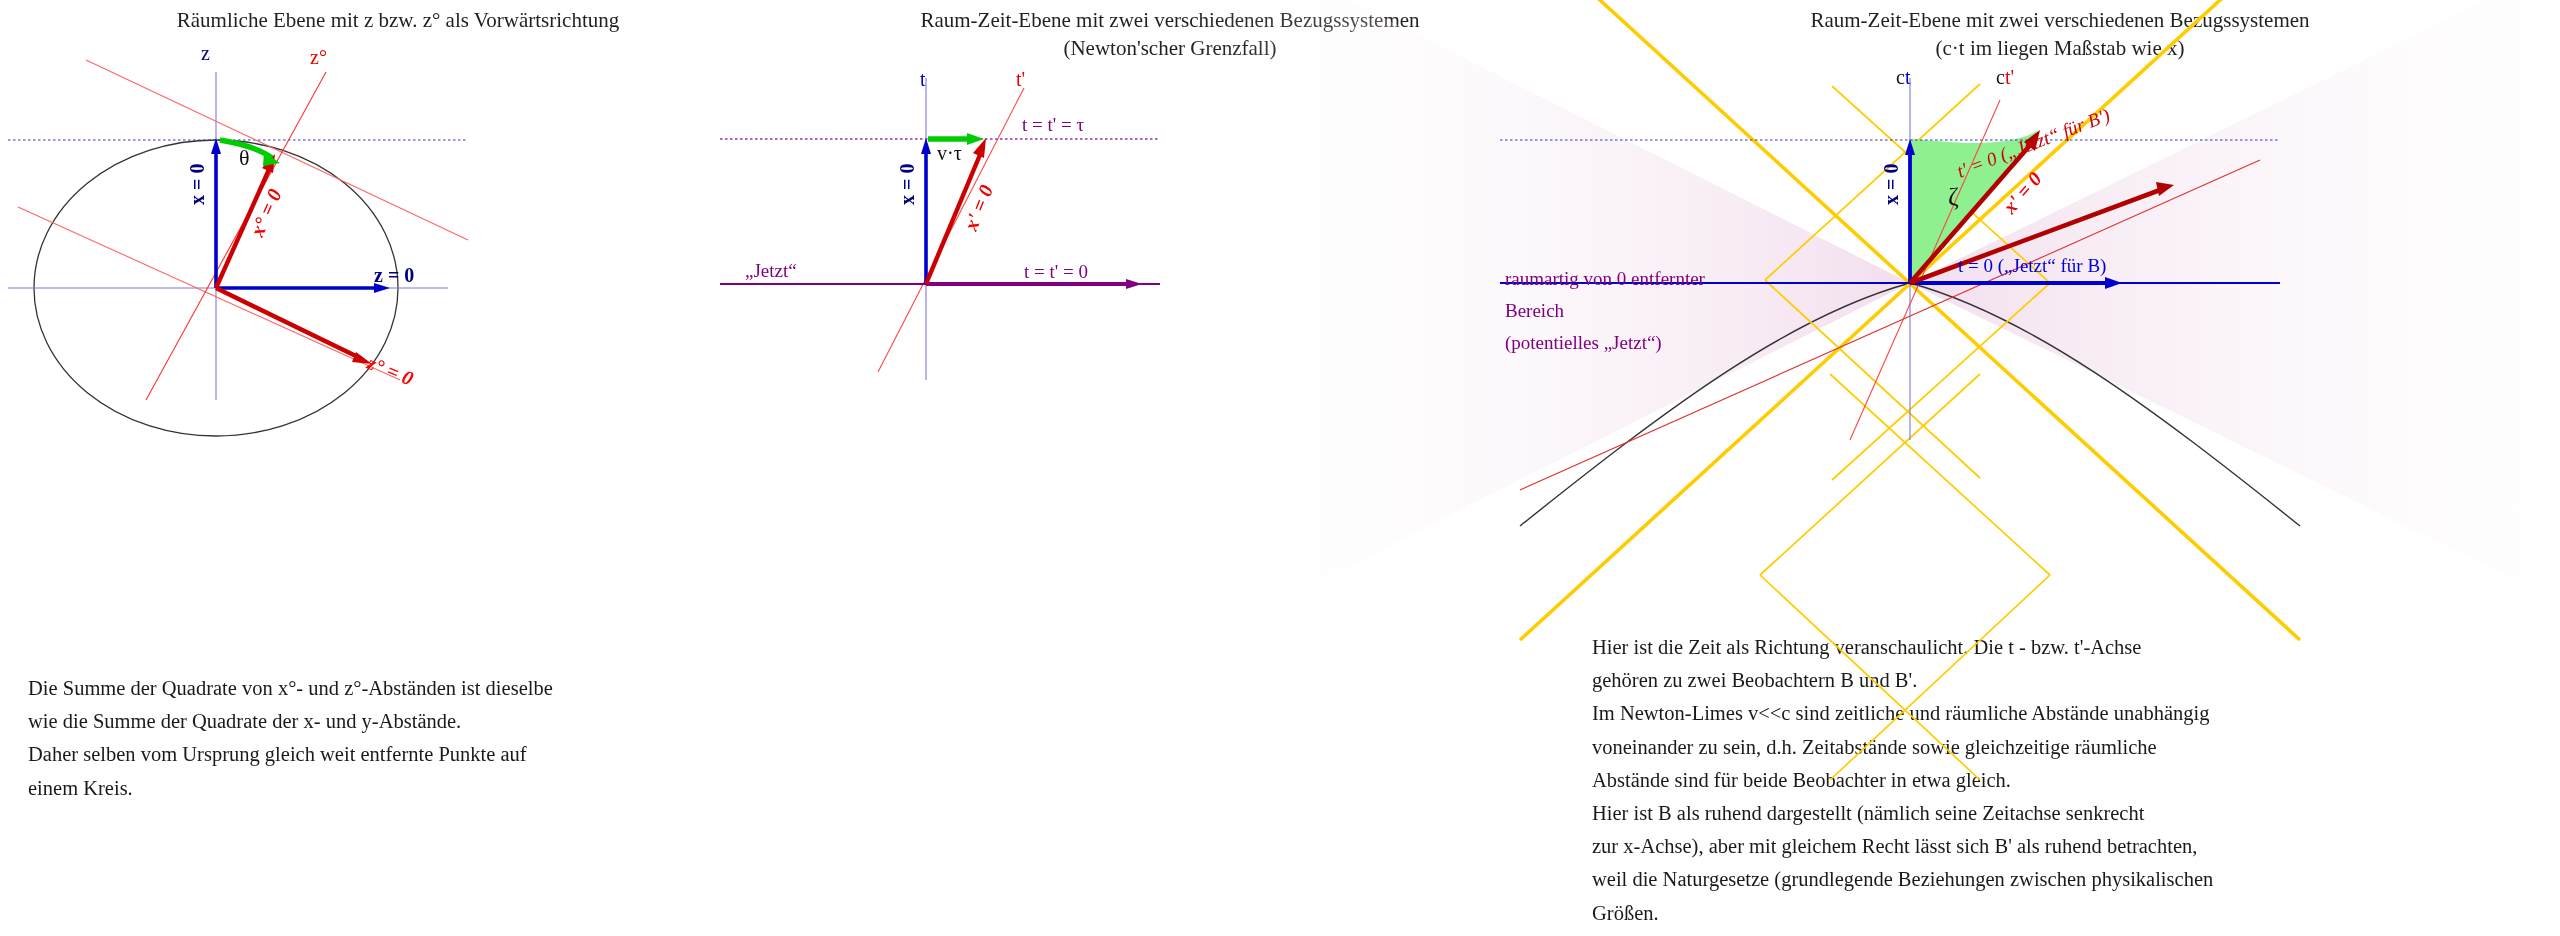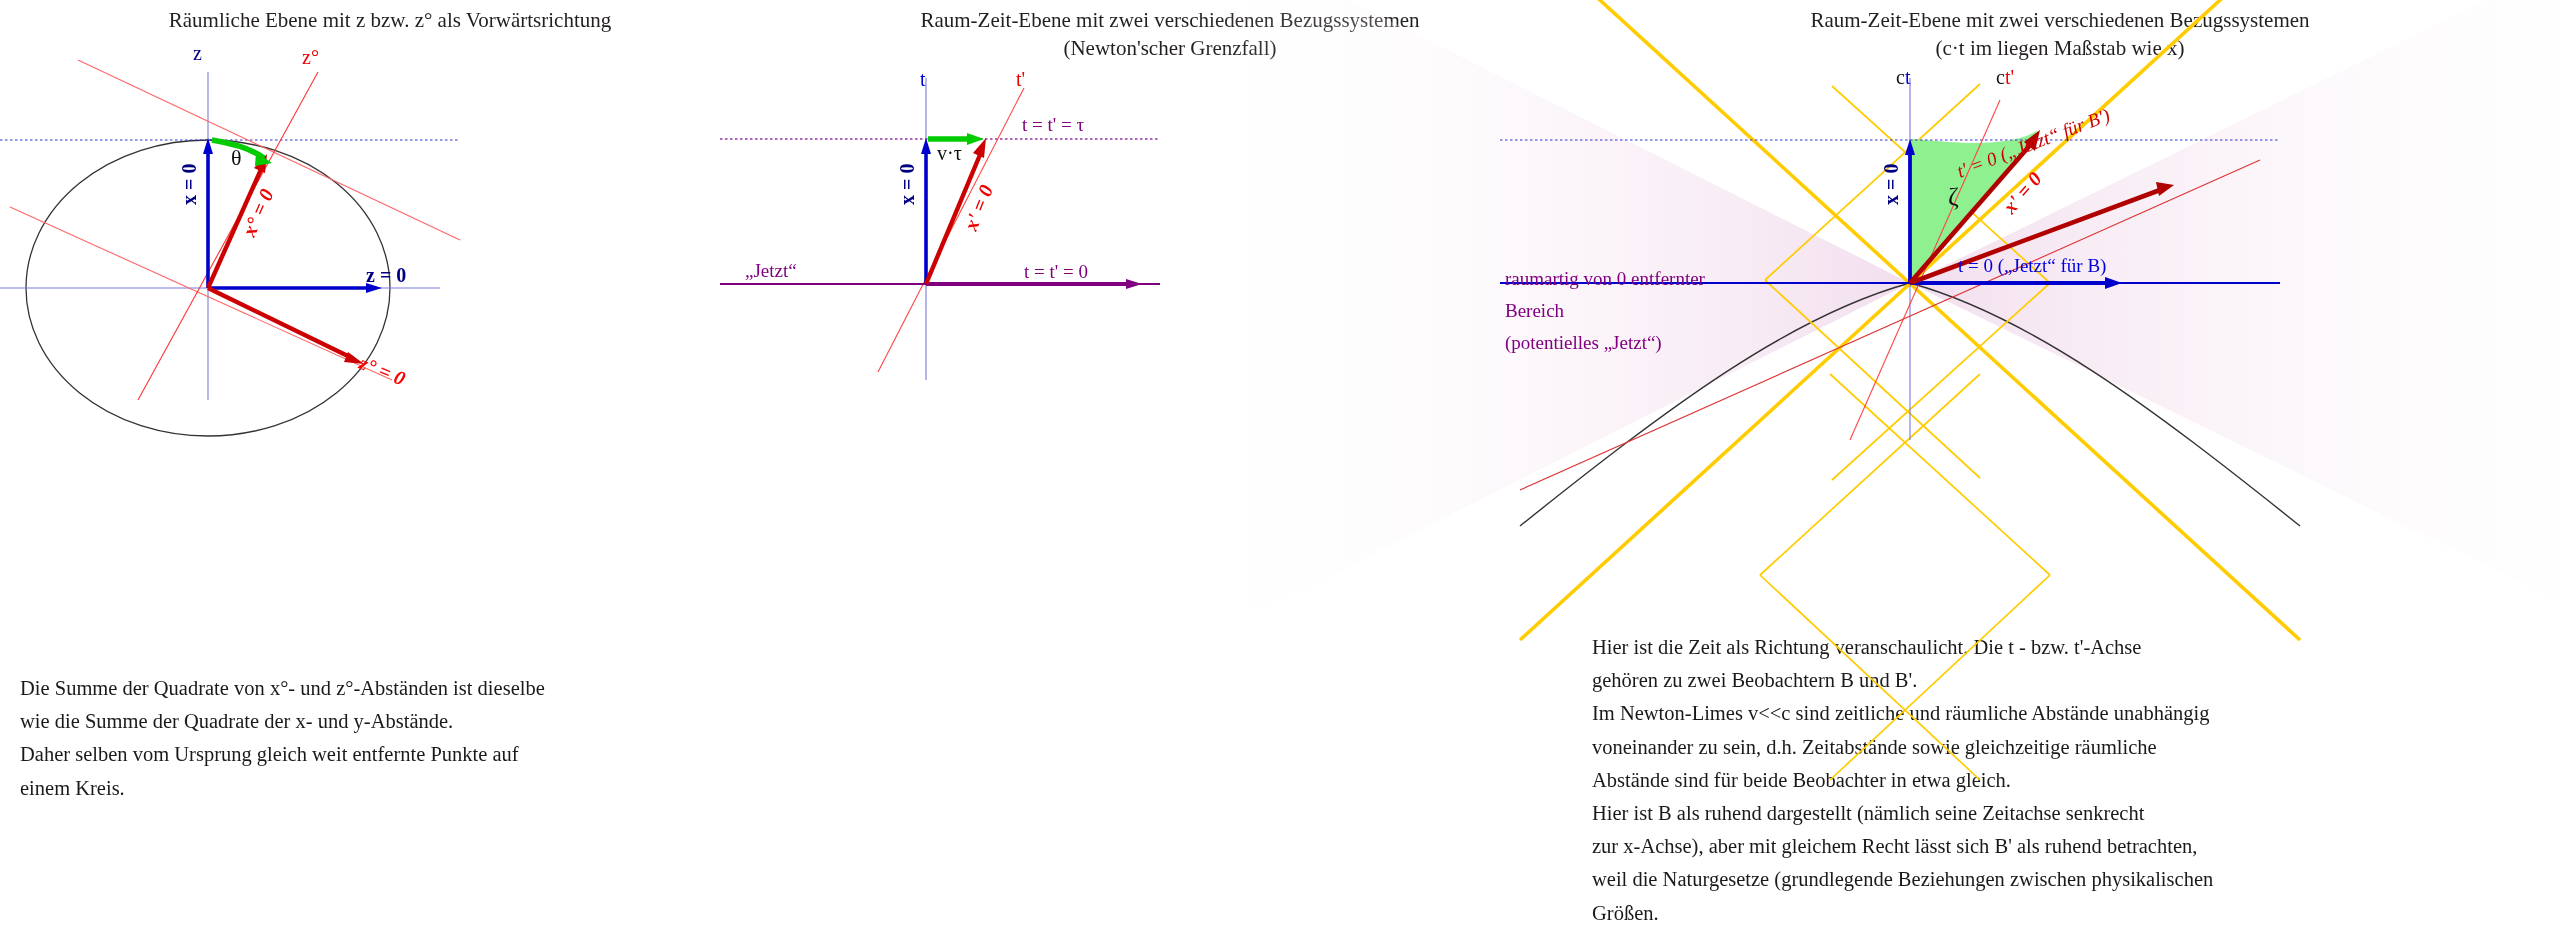--- a/index.html
+++ b/index.html
@@ -1,18 +1,18 @@
 <!DOCTYPE html>
 <html><head>
 <meta charset="utf-8">
 <style>
   html,body{margin:0;padding:0;background:#fff;}
   body{width:2560px;height:936px;position:relative;font-family:"Liberation Serif",serif;overflow:hidden;}
   .panel{position:absolute;top:0;height:936px;}
-  #panel-left{left:0;width:780px;}
+  #panel-left{left:8px;width:780px;}
   #panel-mid{left:780px;width:780px;}
   #panel-right{left:1560px;width:1000px;}
   .title{position:absolute;width:100%;text-align:center;font-size:21px;color:#231f20;line-height:1.35;}
   #title-left{top:6px;}
   #title-mid{top:6px;}
   #title-right{top:6px;}
   .caption{position:absolute;font-size:20.5px;color:#1a1a1a;line-height:1.62;white-space:pre-line;}
   #cap-left{left:20px;top:672px;width:740px;}
   #cap-mid{left:812px;top:631px;width:790px;}
   svg{position:absolute;left:0;top:0;overflow:visible;}

